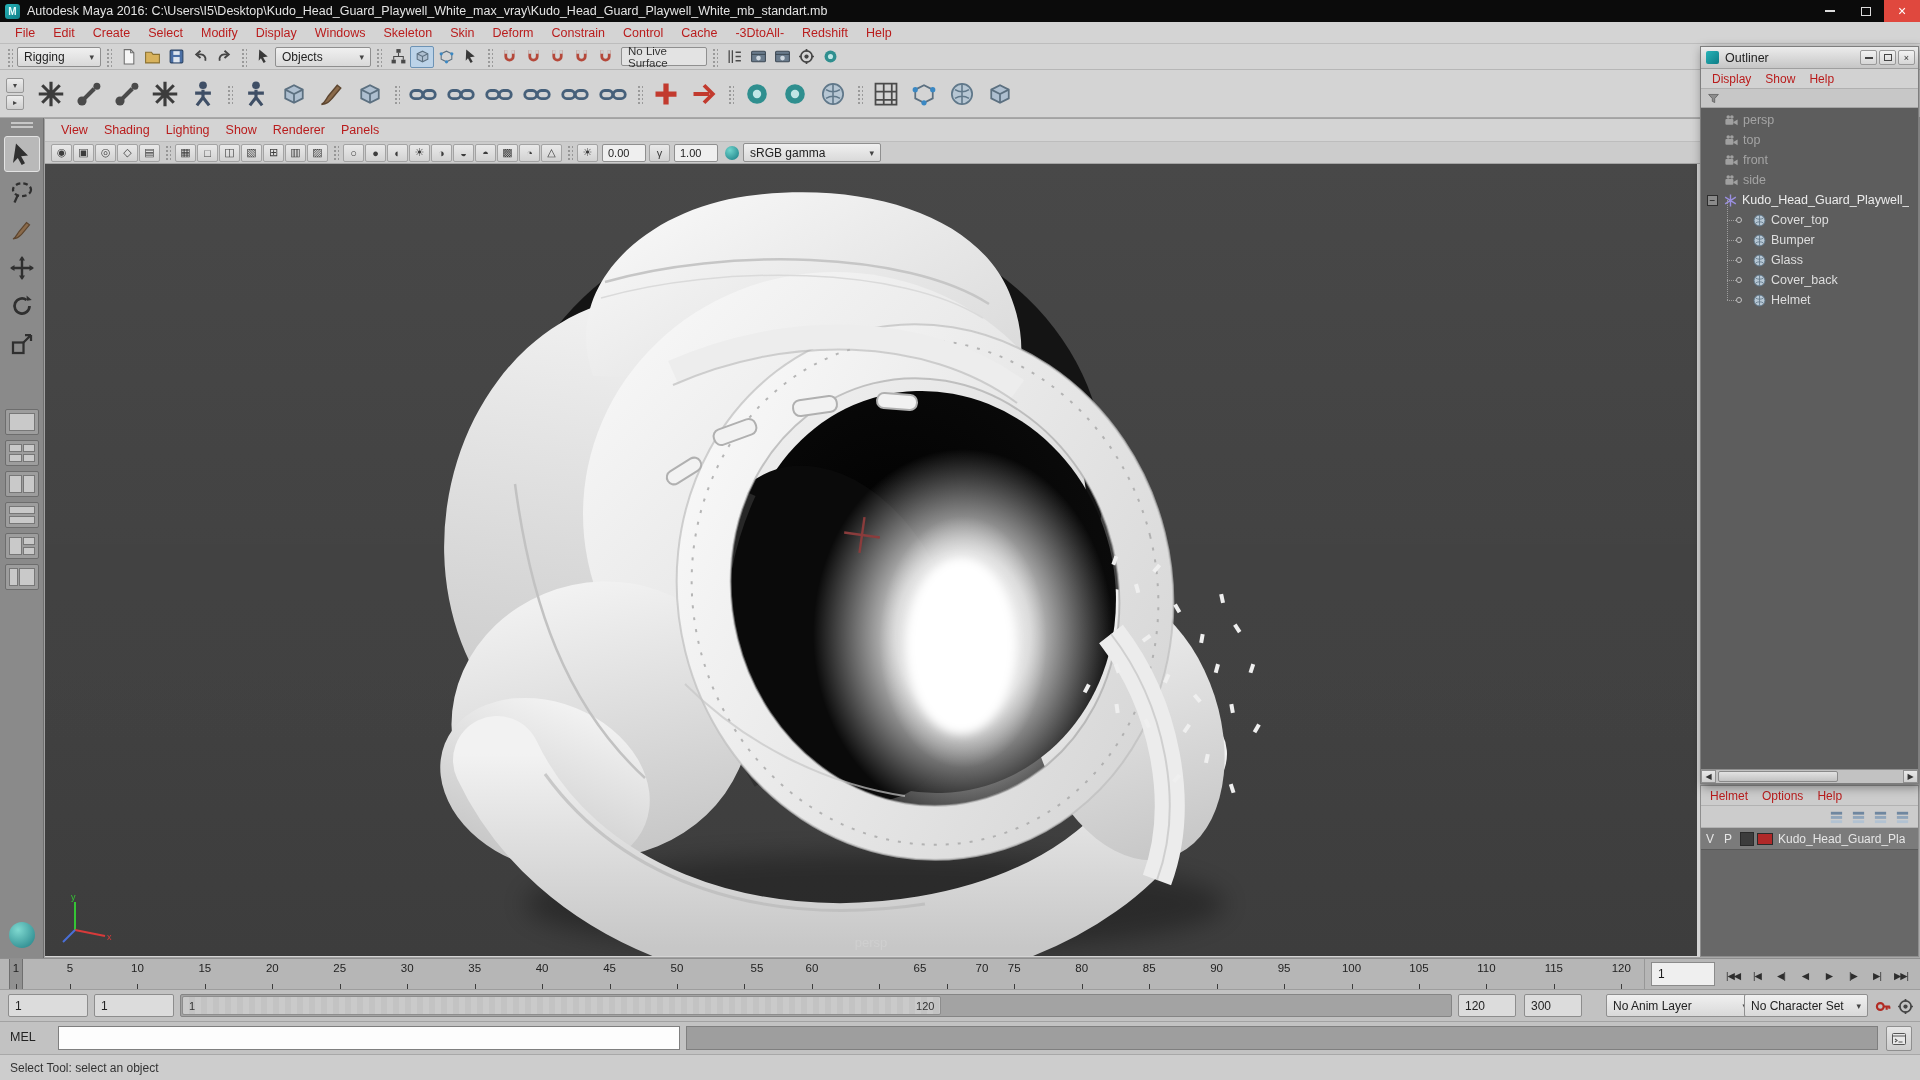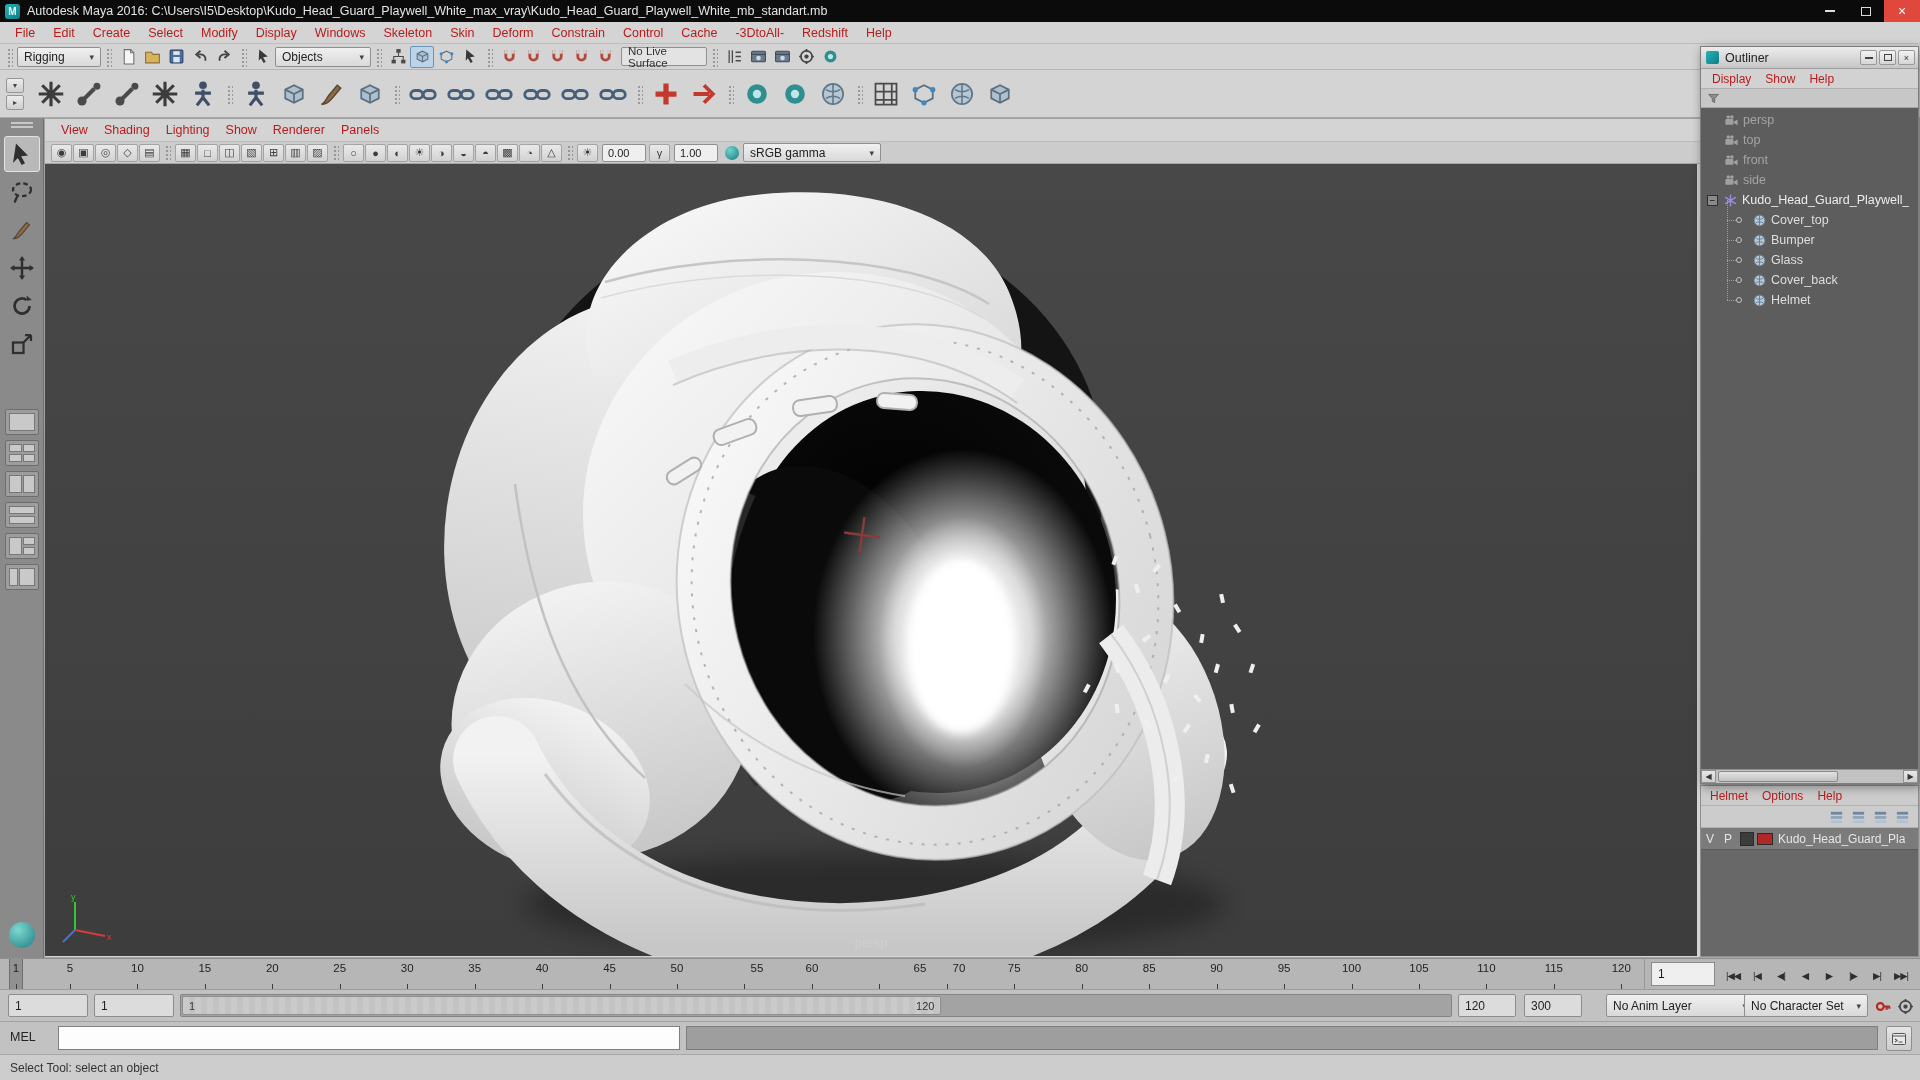--- a/index.html
+++ b/index.html
@@ -1002,21 +1002,21 @@
         <span class="tick-label" style="left: 609.55px;">45</span>
         <i class="tick-mark" style="left: 609.55px;"></i>
         <span class="tick-label" style="left: 677px;">50</span>
         <i class="tick-mark" style="left: 677px;"></i>
         <span class="tick-label" style="left: 739px; margin-left: 18px;">55</span>
         <i class="tick-mark" style="left: 744.45px;"></i>
         <span class="tick-label" style="left: 811.9px;">60</span>
         <i class="tick-mark" style="left: 811.9px;"></i>
         <span class="tick-label" style="left: 920px;">65</span>
         <i class="tick-mark" style="left: 879.35px;"></i>
-        <span class="tick-label" style="left: 959px;">70</span>
+        <span class="tick-label" style="left: 982px;">70</span>
         <i class="tick-mark" style="left: 946.8px;"></i>
         <span class="tick-label" style="left: 1014.25px;">75</span>
         <i class="tick-mark" style="left: 1014.25px;"></i>
         <span class="tick-label" style="left: 1081.7px;">80</span>
         <i class="tick-mark" style="left: 1081.7px;"></i>
         <span class="tick-label" style="left: 1149.15px;">85</span>
         <i class="tick-mark" style="left: 1149.15px;"></i>
         <span class="tick-label" style="left: 1216.6px;">90</span>
         <i class="tick-mark" style="left: 1216.6px;"></i>
         <span class="tick-label" style="left: 1284.05px;">95</span>

